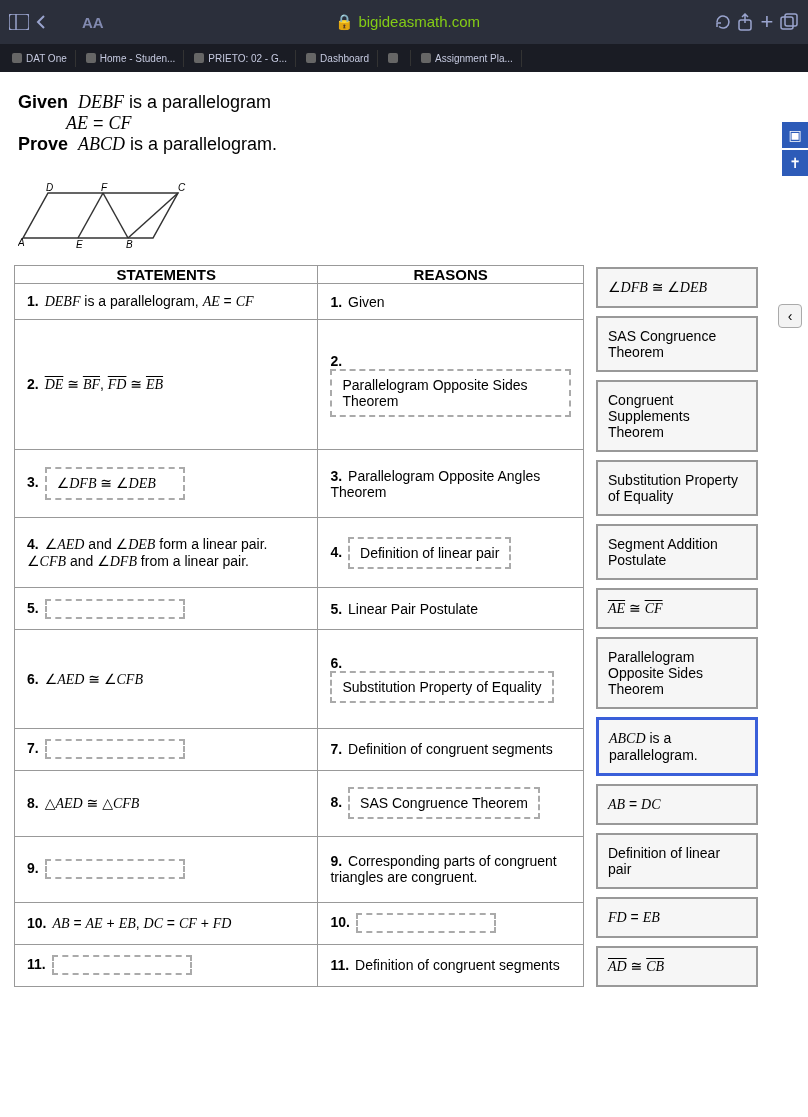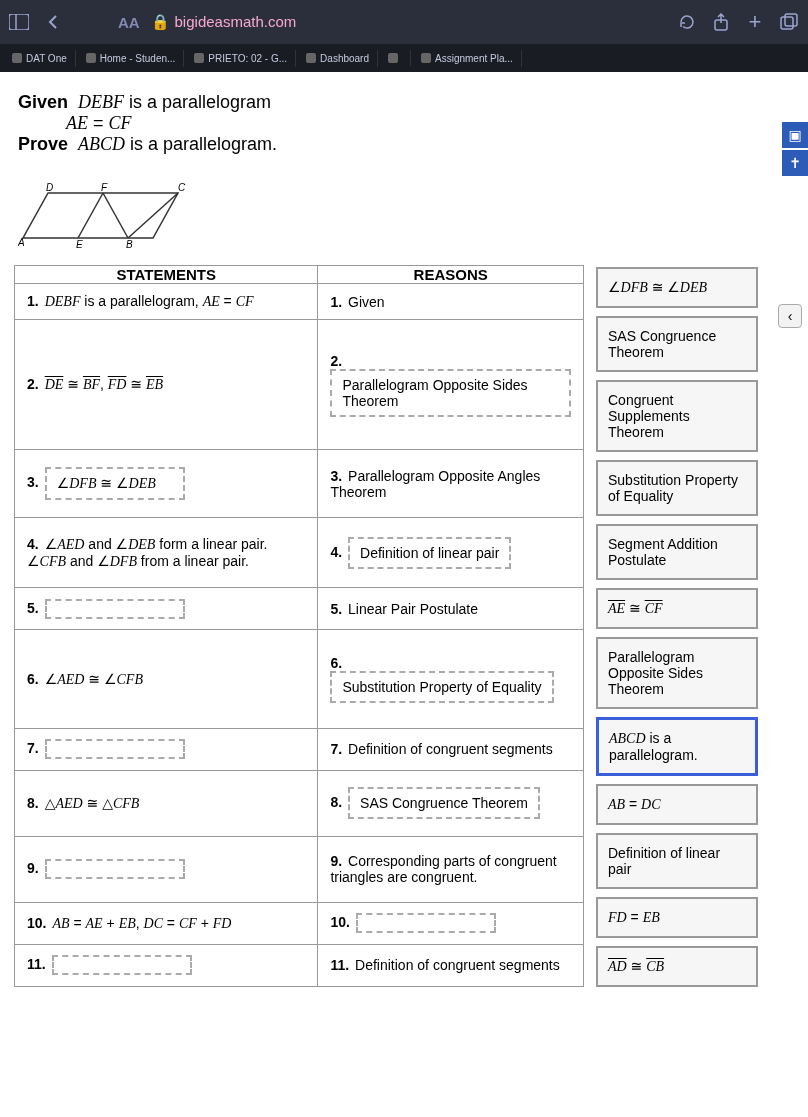--- a/index.html
+++ b/index.html
@@ -1,20 +1,20 @@
 <!DOCTYPE html>
 <html><head>
 <meta charset="utf-8">
 <style>
 *{margin:0;padding:0;box-sizing:border-box;font-family:Arial,Helvetica,sans-serif}
 body{width:808px;height:1117px;background:#dedede;overflow:hidden}
-.topbar{background:#2b2f3b;height:44px;display:flex;align-items:center;padding:0 8px;gap:12px;color:#9aa4ce}
+.topbar{background:#2b2f3b;height:44px;display:flex;align-items:center;padding:0 8px;gap:0;color:#9aa4ce}
 .topbar .icon{width:22px;height:22px;display:flex;align-items:center;justify-content:center}
 .topbar .aa{color:#828ab0;font-size:15px;font-weight:600}
-.topbar .url{flex:1;color:#f9a8d4;font-size:15px}
+.topbar .url{flex:1;text-align:center;color:#84cc16;font-size:15px}
 .topbar svg{fill:#9aa4ce}
 .tabs{background:#1a1c24;height:28px;display:flex;align-items:center;padding:0 4px;gap:2px;font-size:10px;color:#c6cae0}
 .tab{padding:3px 8px;display:flex;align-items:center;gap:4px;white-space:nowrap;border-right:1px solid #333}
 .tab .ticon{width:10px;height:10px;background:#666;border-radius:2px;display:inline-block}
 .content{background:#fff;position:relative;height:1049px}
 .given-prove{padding:20px 18px;font-size:18px}
 .given-prove b{font-weight:700}
 .diag{margin:8px 0 8px 18px}
 .main-row{display:flex;gap:12px;padding:0 14px}
 .proof-tbl{border:1px solid #999;border-collapse:collapse;width:570px;font-size:14px}

